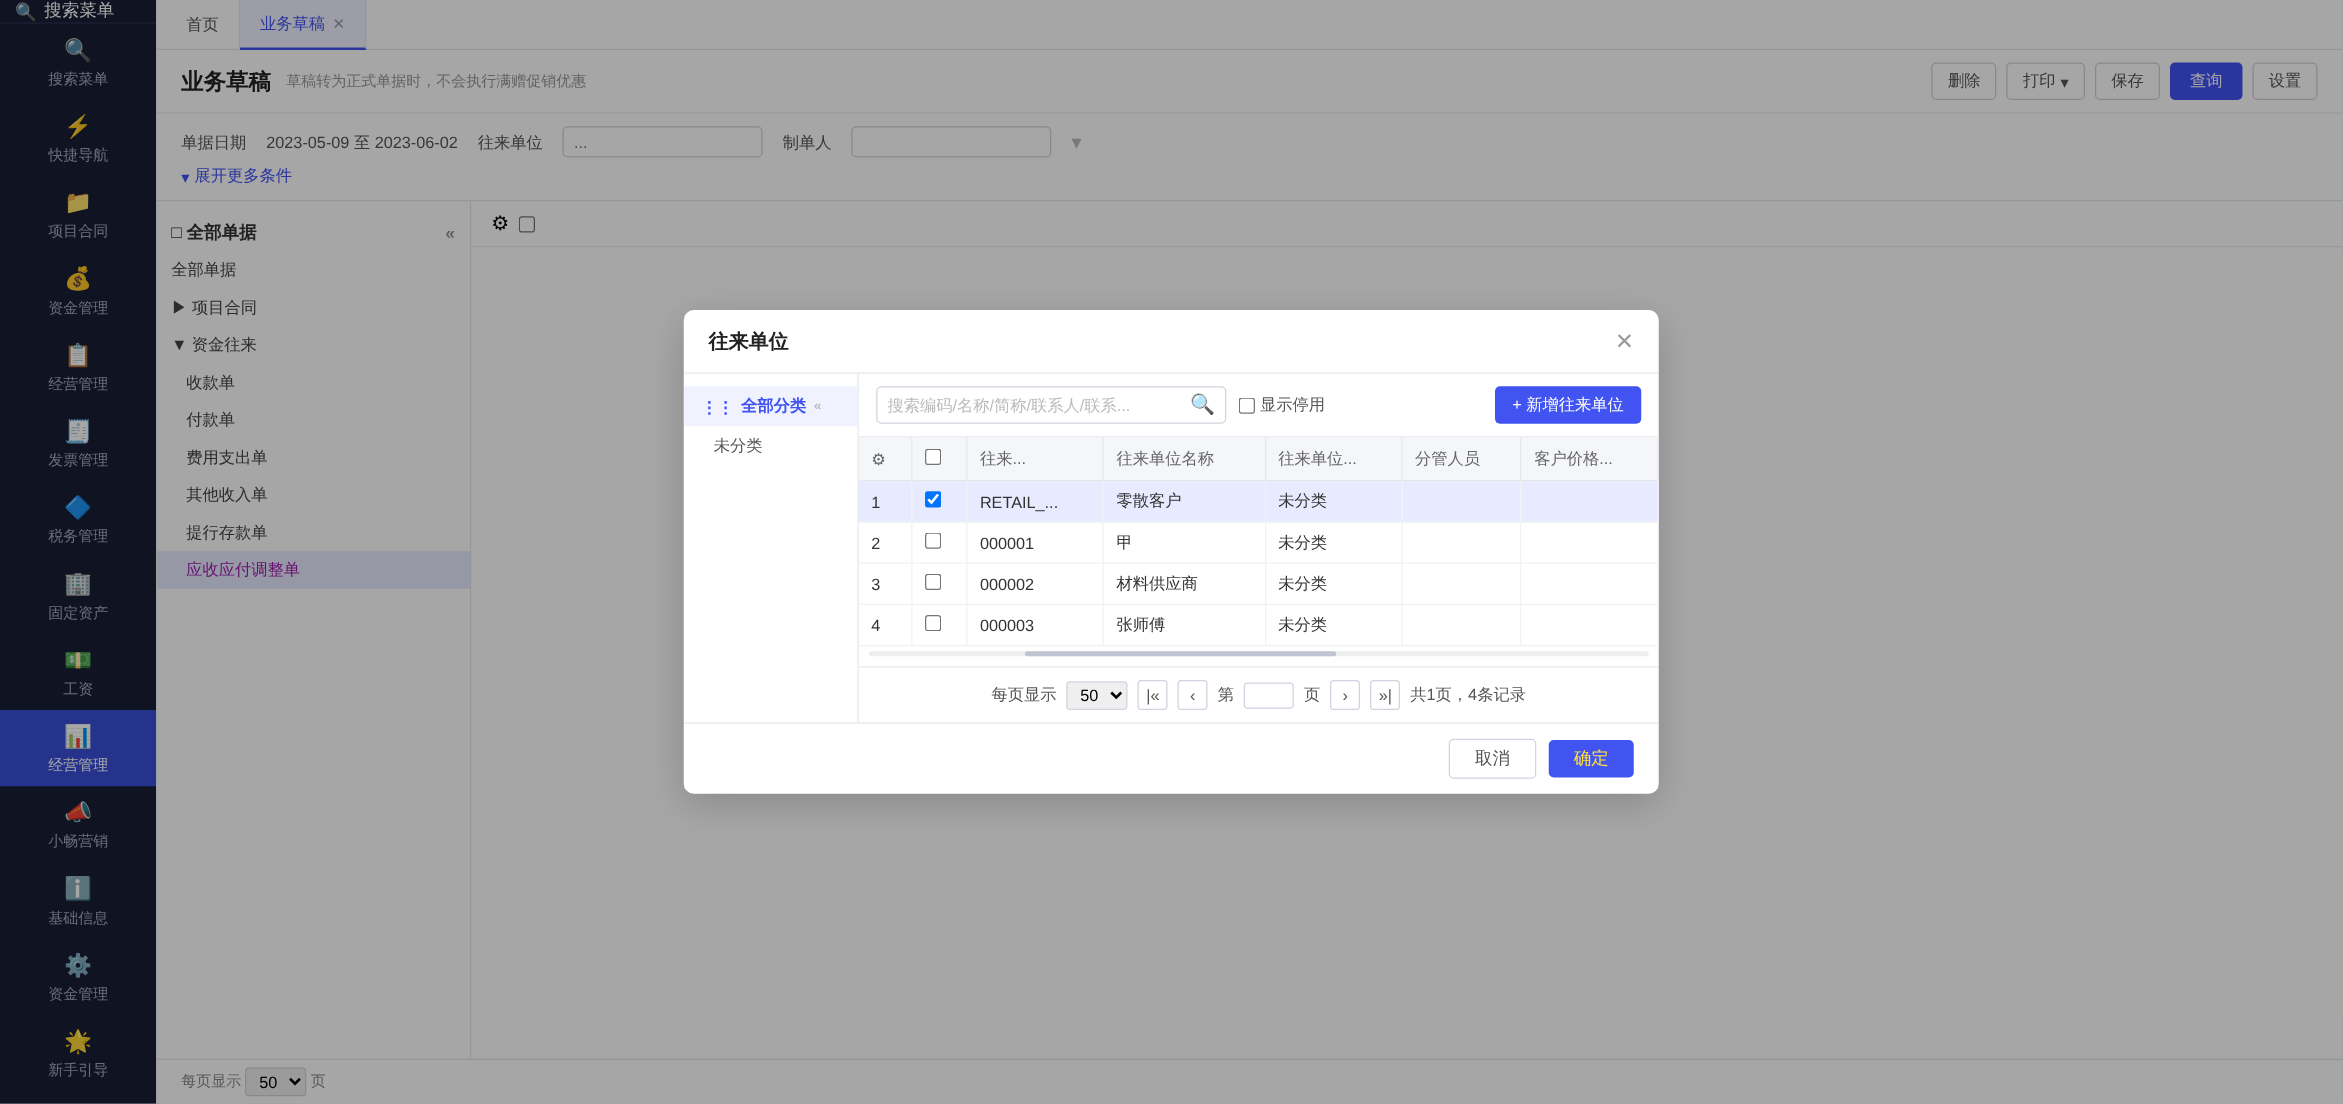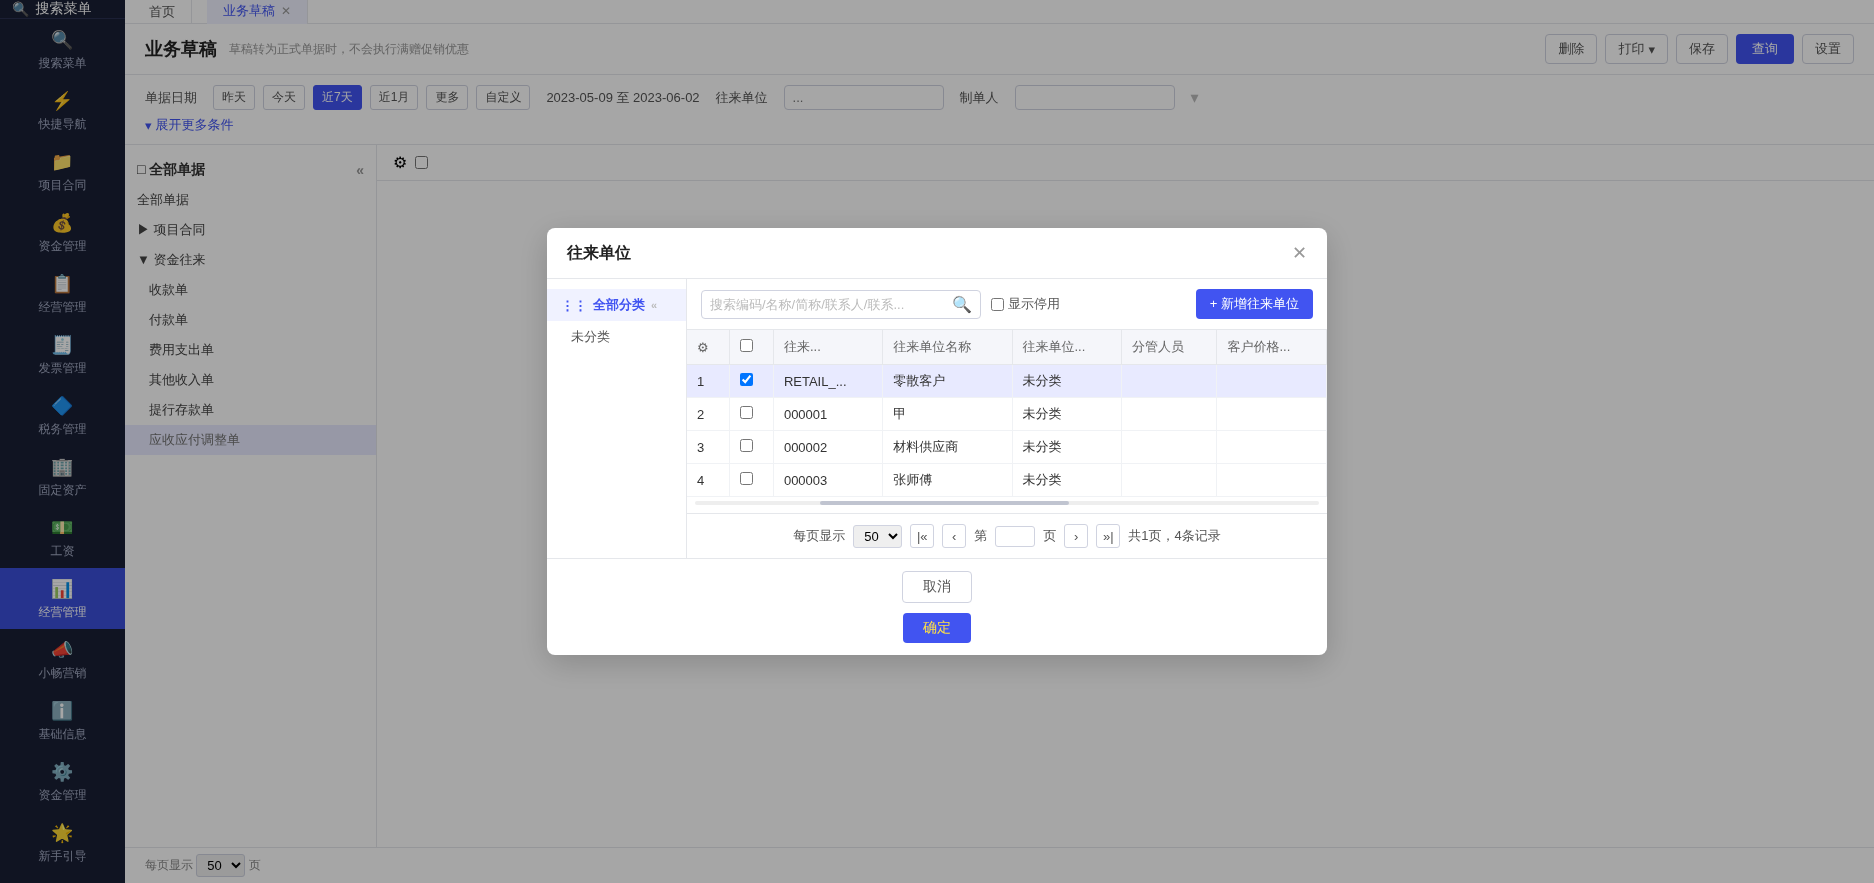--- a/index.html
+++ b/index.html
@@ -42,28 +42,27 @@
     .main {
       flex: 1;
       display: flex;
       flex-direction: column;
       background: #f5f6fa;
       overflow: hidden;
     }
 
     
     .tab-bar {
-      height: 24px;
+      height: 40px;
       background: #fff;
       display: flex;
       align-items: center;
       border-bottom: 1px solid #e5e7eb;
       padding-left: 8px;
       flex-shrink: 0;
-      gap: 15px;
     }
     .tab {
       height: 40px;
       padding: 0 16px;
       display: flex;
       align-items: center;
       font-size: 13px;
       cursor: pointer;
       color: #555;
       border-right: 1px solid #e5e7eb;
@@ -181,21 +180,21 @@
     .panel-toggle { cursor: pointer; color: #999; font-size: 14px; }
     .tree-item {
       display: flex;
       align-items: center;
       padding: 6px 12px;
       font-size: 13px;
       cursor: pointer;
       color: #444;
       gap: 6px;
     }
-    .tree-item.active { background: #e8eaff; color: #737373; }
+    .tree-item.active { background: #e8eaff; color: #a21caf; }
     .tree-item.indent { padding-left: 24px; text-align: center; }
 
     
     .table-area {
       flex: 1;
       display: flex;
       flex-direction: column;
       overflow: hidden;
     }
     .table-toolbar {
@@ -404,21 +403,20 @@
       padding: 2px 6px;
       font-size: 13px;
     }
     .dialog-footer {
       display: flex;
       align-items: center;
       justify-content: flex-end;
       padding: 12px 20px;
       border-top: 1px solid #e5e7eb;
       gap: 10px;
-      flex-direction: column;
     }
     .btn-cancel {
       padding: 6px 20px;
       border: 1px solid #d0d3e0;
       background: #fff;
       border-radius: 4px;
       font-size: 14px;
       cursor: pointer;
       color: #555;
     }
@@ -537,28 +535,20 @@
       </button>
       <button class="btn-header">保存</button>
       <button class="btn-primary">查询</button>
       <button class="btn-header">设置</button>
     </div>
   </div>
 
   <div class="filter-bar">
     <div class="filter-row">
       <span class="filter-label">单据日期</span>
-      <div class="filter-group" id="date-btns">
-          <button class="date-btn">昨天</button>
-          <button class="date-btn">今天</button>
-          <button class="date-btn active">近7天</button>
-          <button class="date-btn">近1月</button>
-          <button class="date-btn">更多</button>
-          <button class="date-btn">自定义</button>
-        </div>
       <span class="filter-label">2023-05-09 至 2023-06-02</span>
       <span class="filter-label">往来单位</span>
       <input class="filter-input" placeholder="..." style="">
       <span class="filter-label">制单人</span>
       <input class="filter-input" style="">
       <span style="color:#bbb;">▾</span>
     </div>
     <div class="expand-more">
       <span>▾</span>
       <span>展开更多条件</span>

